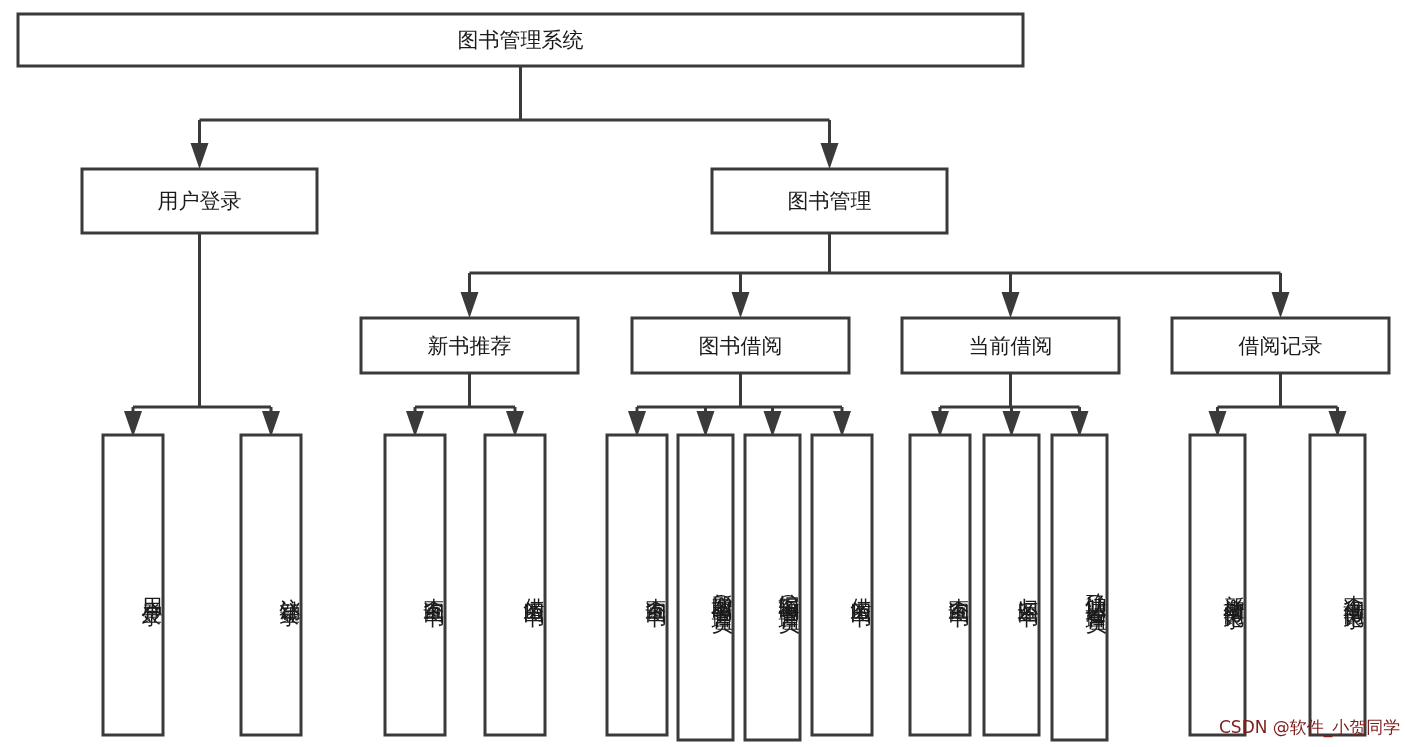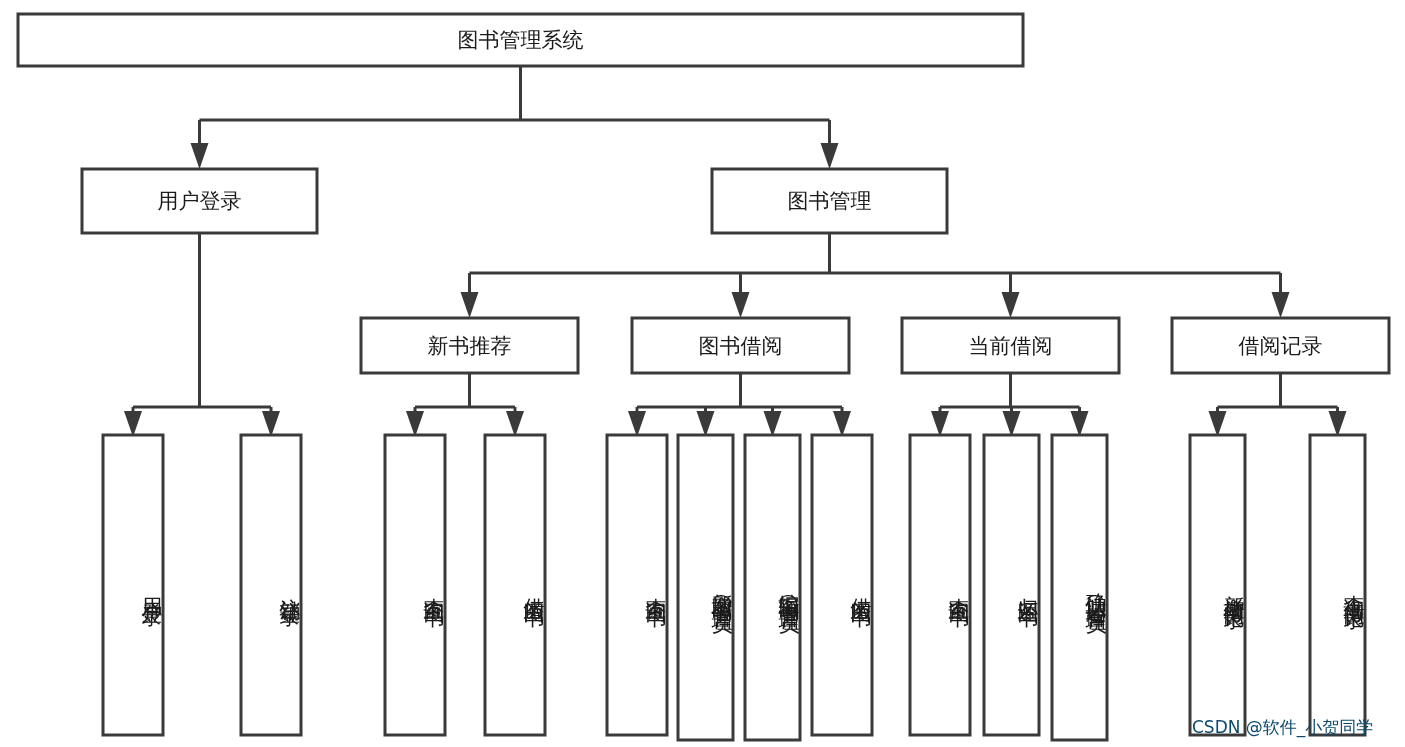--- a/index.html
+++ b/index.html
@@ -31,22 +31,23 @@
     line-height:1.06;
     color:#1b1b1b;
     letter-spacing:3px;
     white-space:nowrap;
     pointer-events:none;
   }
   .watermark{
     position:absolute;
     font-family:"DejaVu Sans","Liberation Sans",sans-serif;
     font-size:17px;
-    color:#0c4a6e;
+    color:#7f1d1d;
     white-space:nowrap;
+    margin-left:27px;
   }
 </style>
 </head>
 <body>
 
 <div id="diagram-root">
 
   <svg id="diagram-svg" width="1405" height="747" viewBox="0 0 1405 747" xmlns="http://www.w3.org/2000/svg">
     <g id="connector-layer">
         <line x1="520.5" y1="66" x2="520.5" y2="120" class="conn"></line>

